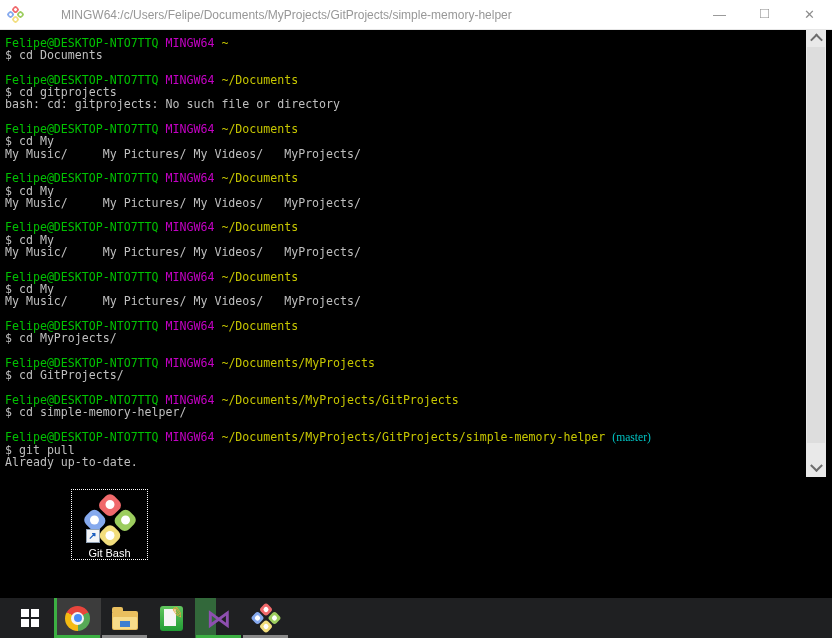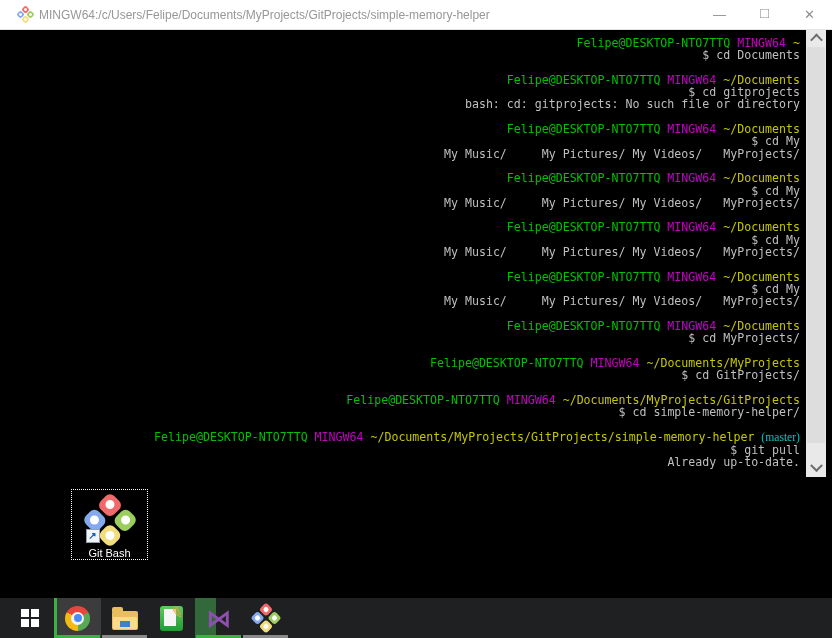--- a/index.html
+++ b/index.html
@@ -5,40 +5,40 @@
   html,body{margin:0;padding:0;}
   body{
     width:832px;height:638px;position:relative;overflow:hidden;
     background:#000;font-family:"Liberation Sans", sans-serif;
   }
 
   
   .window{position:absolute;left:0;top:0;width:832px;height:478px;}
   .titlebar{
     height:30px;background:#ffffff;display:flex;align-items:center;
-    padding-left:19px;box-sizing:border-box;border-bottom:1px solid #e6e6e6;
+    padding-left:9px;box-sizing:border-box;border-bottom:1px solid #e6e6e6;gap:32px;
   }
   .titlebar .title{
     color:#979797;font-size:12px;margin-left:7px;flex:1;
     white-space:nowrap;overflow:hidden;
   }
   .win-controls{display:flex;height:100%;}
   .win-btn{
     width:45px;height:100%;display:flex;align-items:center;justify-content:center;
     color:#8d8d8d;font-size:13px;cursor:default;
   }
   .win-btn.max{font-size:15px;margin-top:-2px;}
 
   .term-body{position:relative;background:#000;height:447px;}
   .term-lines{
     position:absolute;top:7px;left:5px;right:32px;
     font-family:"DejaVu Sans Mono", monospace;
     font-size:11.6px;line-height:12.3px;white-space:pre;color:#bfbfbf;
   }
-  .tline{min-height:12.3px;text-align:right;}
+  .tline{min-height:12.3px;}
   .tl-user{color:#00c200;}
   .tl-env{color:#c400c4;}
   .tl-path{color:#c6c600;}
   .tl-branch{color:#00c4c4;font-family:Liberation Serif, serif;}
 
   
   .scrollbar{position:absolute;top:0;right:6px;width:20px;height:447px;background:#e9e9e9;}
   .sb-thumb{position:absolute;left:1px;top:17px;width:18px;height:396px;background:#dddddd;}
   .sb-arrow{position:absolute;left:0;width:20px;height:17px;display:flex;align-items:center;justify-content:center;}
   .sb-arrow.up{top:0;}

